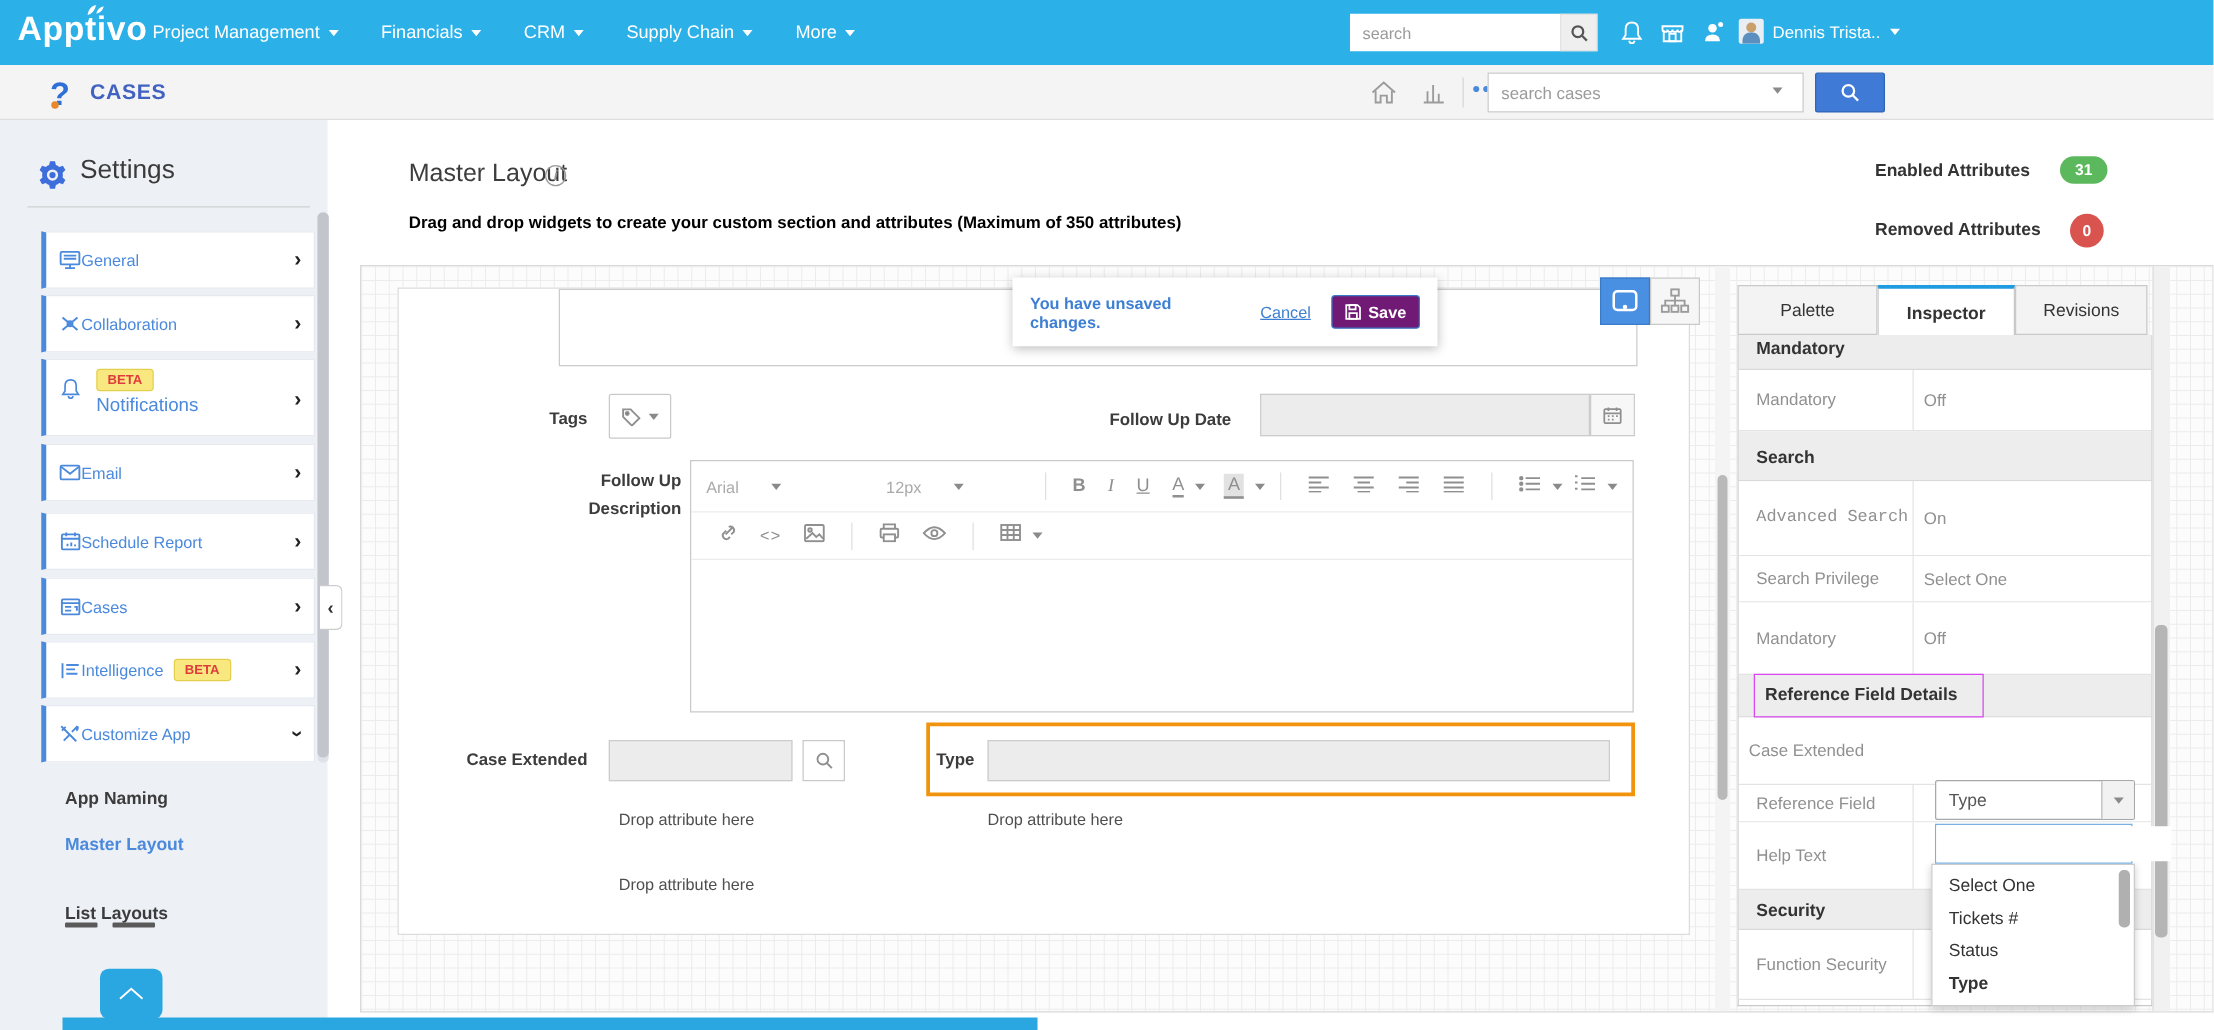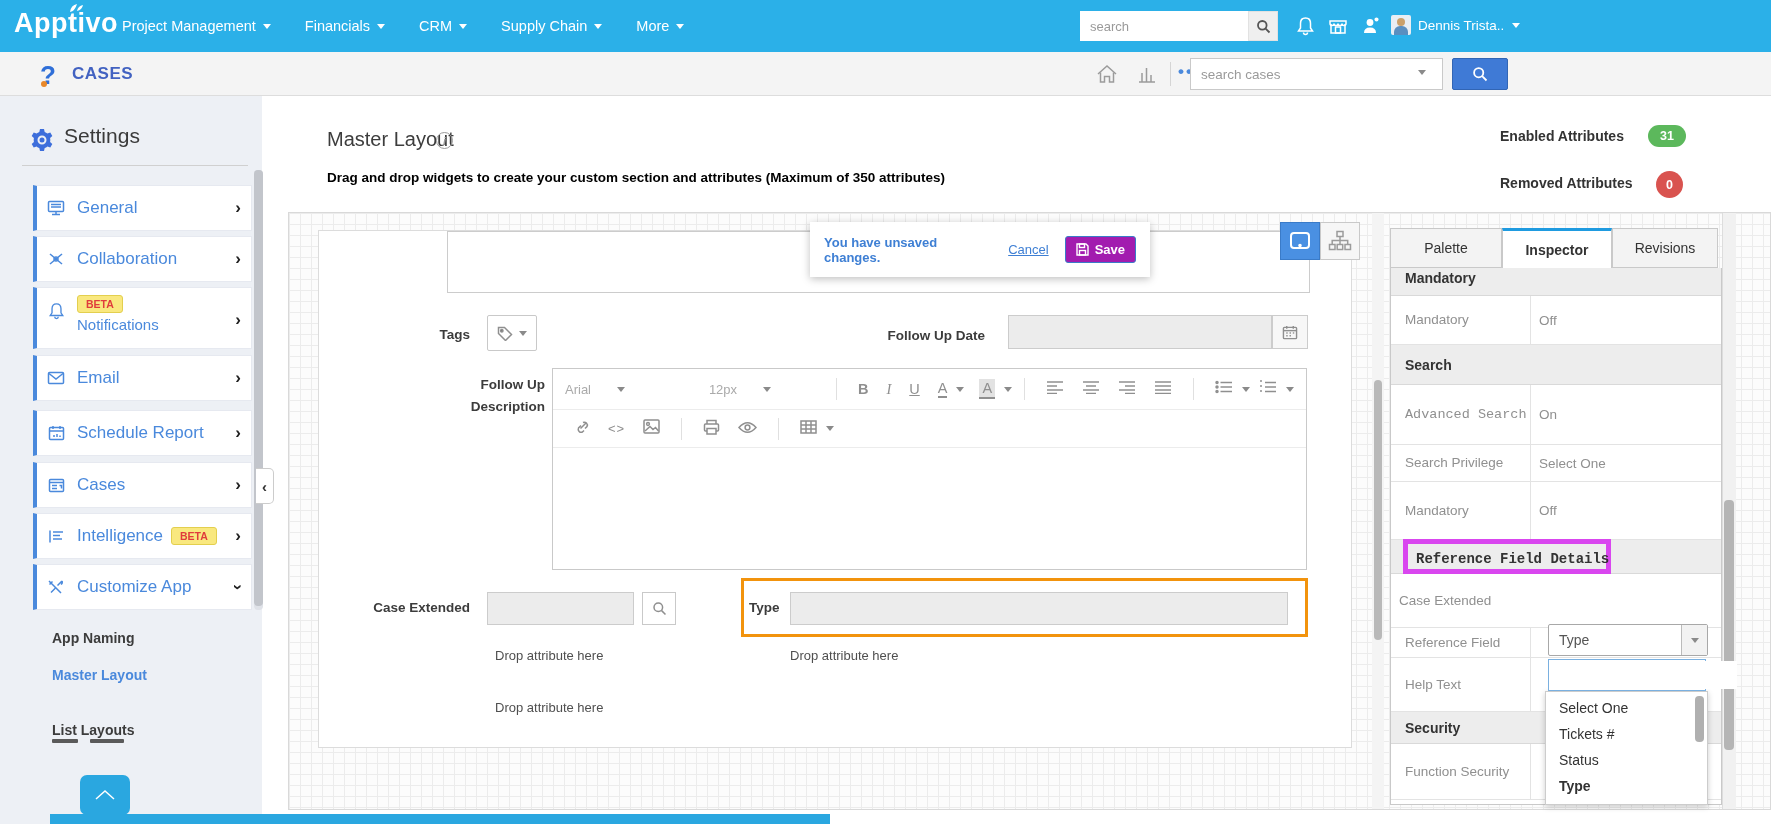--- a/index.html
+++ b/index.html
@@ -36,21 +36,21 @@
   .case-search-caret { left:1418px; top:70px; }
   .case-search-btn { left:1452px; top:58px; width:56px; height:32px; background:#3f7ad6; border:1px solid #3165b5; border-radius:2px; display:flex; align-items:center; justify-content:center; cursor:pointer; }
 
   
   .sidebar { left:0; top:96px; width:262px; height:728px; background:#edf0f5; }
   .settings-title { left:64px; top:124px; font-size:21px; color:#3a3a3a; }
   .gear { left:28px; top:126px; }
   .side-divider { left:22px; top:165px; width:226px; height:1px; background:#d0d0d0; }
   .side-item { left:33px; width:219px; height:46px; background:#fff; border:1px solid #e6e9f0; border-left:4px solid #4a89dc; display:flex; align-items:center; cursor:pointer; }
   .side-item .ico { width:18px; margin-left:10px; display:flex; justify-content:center; }
-  .side-item .lbl { margin-left:12px; color:#4a89dc; font-size:17px; }
+  .side-item .lbl { color:#4a89dc; font-size:13px; }
   .side-item .chev { position:absolute; right:10px; color:#222; font-size:17px; font-weight:700; }
   .beta { background:#f9e87f; border:1px solid #e3cf4e; border-radius:3px; color:#e03c3c; font-size:10.5px; font-weight:700; padding:2px 8px; }
   .subitem { left:52px; font-size:14px; font-weight:700; color:#3c3c3c; cursor:pointer; }
   .subitem.active { color:#4a89dc; }
   .side-scroll { left:254px; top:170px; width:9px; height:440px; background:#dfe2e8; border-radius:4px; }
   .side-thumb { left:254px; top:170px; width:9px; height:436px; background:#c2c5cb; border-radius:4px; }
   .collapse-handle { left:256px; top:468px; width:18px; height:36px; background:#fff; border:1px solid #ccc; border-left:0; border-radius:0 5px 5px 0; display:flex; align-items:center; justify-content:center; font-size:15px; font-weight:700; color:#333; cursor:pointer; }
   .scrolltop { left:80px; top:775px; width:50px; height:40px; background:#2aa7e0; border-radius:7px; display:flex; align-items:center; justify-content:center; cursor:pointer; }
   .bottombar { left:50px; top:814px; width:780px; height:10px; background:#2aa7e0; }
   .clip-dash { background:#5a5a5a; height:4px; border-radius:1px; }
@@ -66,21 +66,21 @@
   
   .canvas { left:288px; top:212px; width:1483px; height:598px; border:1px solid #d9d9d9;
     background-color:#fcfcfc;
     background-image:linear-gradient(#ececec 1px, transparent 1px), linear-gradient(90deg,#ececec 1px, transparent 1px);
     background-size:11px 11px; }
   .form-card { left:318px; top:230px; width:1034px; height:518px; background:#fff; border:1px solid #dcdcdc; }
   .field-top { left:447px; top:231px; width:863px; height:62px; background:#fff; border:1px solid #ccc; }
   .toast { left:810px; top:222px; width:340px; height:55px; background:#fff; box-shadow:0 2px 8px rgba(0,0,0,.25); display:flex; align-items:center; justify-content:flex-end; gap:16px; padding:0 14px; z-index:6; }
   .toast-msg { color:#3e7fd4; font-size:13px; font-weight:700; }
   .toast-cancel { color:#3e7fd4; font-size:13px; text-decoration:underline; cursor:pointer; }
-  .save-btn { background:#a21caf; border:1px solid #3a7bc8; border-radius:3px; color:#fff; font-size:13px; font-weight:700; height:27px; padding:12px 10px; display:flex; align-items:center; gap:6px; cursor:pointer; }
+  .save-btn { background:#701a75; border:1px solid #3a7bc8; border-radius:3px; color:#fff; font-size:13px; font-weight:700; height:27px; padding:12px 10px; display:flex; align-items:center; gap:6px; cursor:pointer; }
 
   .flabel { font-size:13.5px; font-weight:700; color:#3c3c3c; text-align:right; }
   .ginput { background:#ececec; border:1px solid #ccc; }
   .tag-btn { left:487px; top:315px; width:50px; height:36px; background:#fff; border:1px solid #c9c9c9; border-radius:2px; display:flex; align-items:center; justify-content:center; gap:6px; cursor:pointer; }
   .cal-btn { left:1272px; top:315px; width:36px; height:34px; background:#f7f7f7; border:1px solid #ccc; display:flex; align-items:center; justify-content:center; cursor:pointer; }
   .search-btn-sm { background:#fff; border:1px solid #c9c9c9; display:flex; align-items:center; justify-content:center; cursor:pointer; }
 
   
   .editor { left:552px; top:368px; width:755px; height:202px; background:#fff; border:1px solid #c9c9c9; }
   .ed-row1 { display:flex; align-items:center; height:41px; border-bottom:1px solid #ececec; padding:0 12px; }
@@ -100,21 +100,21 @@
   .cv-thumb { left:1374px; top:380px; width:8px; height:260px; background:#b9b9b9; border-radius:4px; }
 
   
   .tab { top:228px; height:40px; background:#f3f3f3; border:1px solid #c9c9c9; display:flex; align-items:center; justify-content:center; font-size:14px; color:#333; cursor:pointer; z-index:8; }
   .tab.active { background:#fff; border-top:3px solid #1f9be0; border-bottom:0; font-weight:700; }
   .panel-body { left:1390px; top:268px; width:332px; height:537px; background:#fff; border:1px solid #c9c9c9; border-top:0; z-index:7; }
   .prow { left:1391px; width:330px; border-bottom:1px solid #e3e3e3; z-index:8; background:#fff; display:flex; }
   .prow .pl { width:140px; padding:0 0 0 14px; color:#909090; font-size:13.5px; border-right:1px solid #e3e3e3; display:flex; align-items:center; line-height:1.45; }
   .prow .pv { flex:1; padding-left:8px; color:#909090; font-size:13.5px; display:flex; align-items:center; }
   .psec { left:1391px; width:330px; background:#ededed; border-bottom:1px solid #d9d9d9; color:#333; font-size:14px; font-weight:700; display:flex; align-items:center; padding-left:14px; z-index:8; }
-  .rfd-box { left:1403px; top:539px; width:208px; height:35px; border:5px solid #d946ef; z-index:9;font-family:Liberation Mono, monospace; }
+  .rfd-box { left:1403px; top:539px; width:184px; height:35px; border:1px solid #d946ef; z-index:9; }
 
   
   .dd-select { left:1548px; top:624px; width:160px; height:32px; background:#fff; border:1px solid #a8a8a8; border-radius:2px; z-index:20; display:flex; align-items:center; cursor:pointer; }
   .dd-select .val { flex:1; padding-left:10px; color:#555; font-size:14px; }
   .dd-arrow { width:26px; height:30px; background:#f2f2f2; border-left:1px solid #bbb; display:flex; align-items:center; justify-content:center; }
   .dd-search { left:1548px; top:659px; width:158px; height:32px; background:#fff; border:1px solid #7ab0e0; z-index:21; display:flex; align-items:center; }
   .dd-search input { flex:1; border:0; outline:none; padding:0 6px; font-size:13px; height:28px; }
   .dd-list { left:1545px; top:691px; width:163px; height:114px; background:#fff; border:1px solid #ccc; box-shadow:0 2px 6px rgba(0,0,0,.2); z-index:20; overflow:hidden; }
   .dd-opt { position:absolute; left:13px; font-size:14px; color:#333; cursor:pointer; }
   .dd-thumb { position:absolute; right:3px; top:4px; width:9px; height:46px; background:#b0b0b0; border-radius:4px; }

